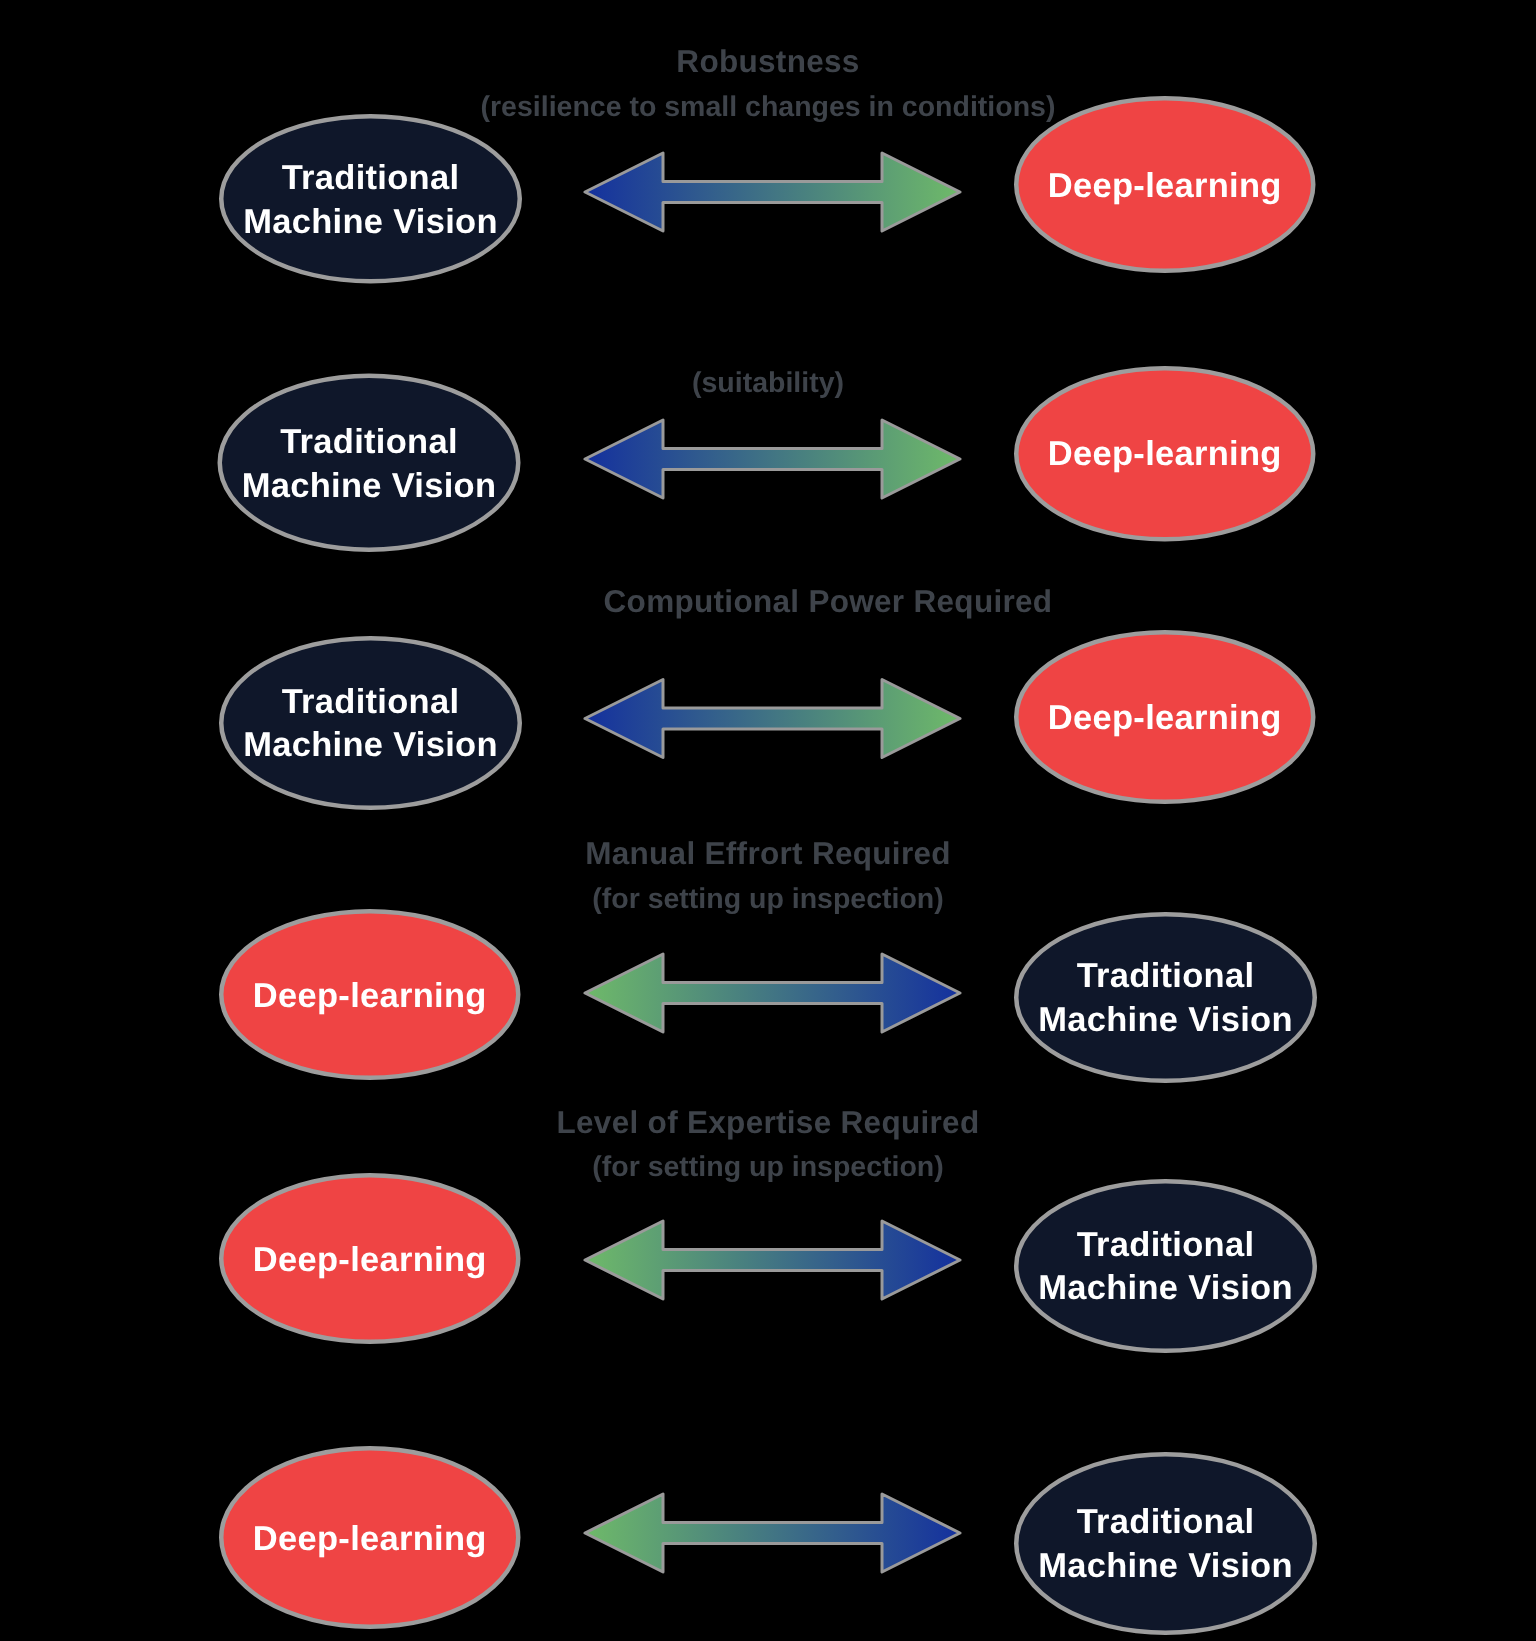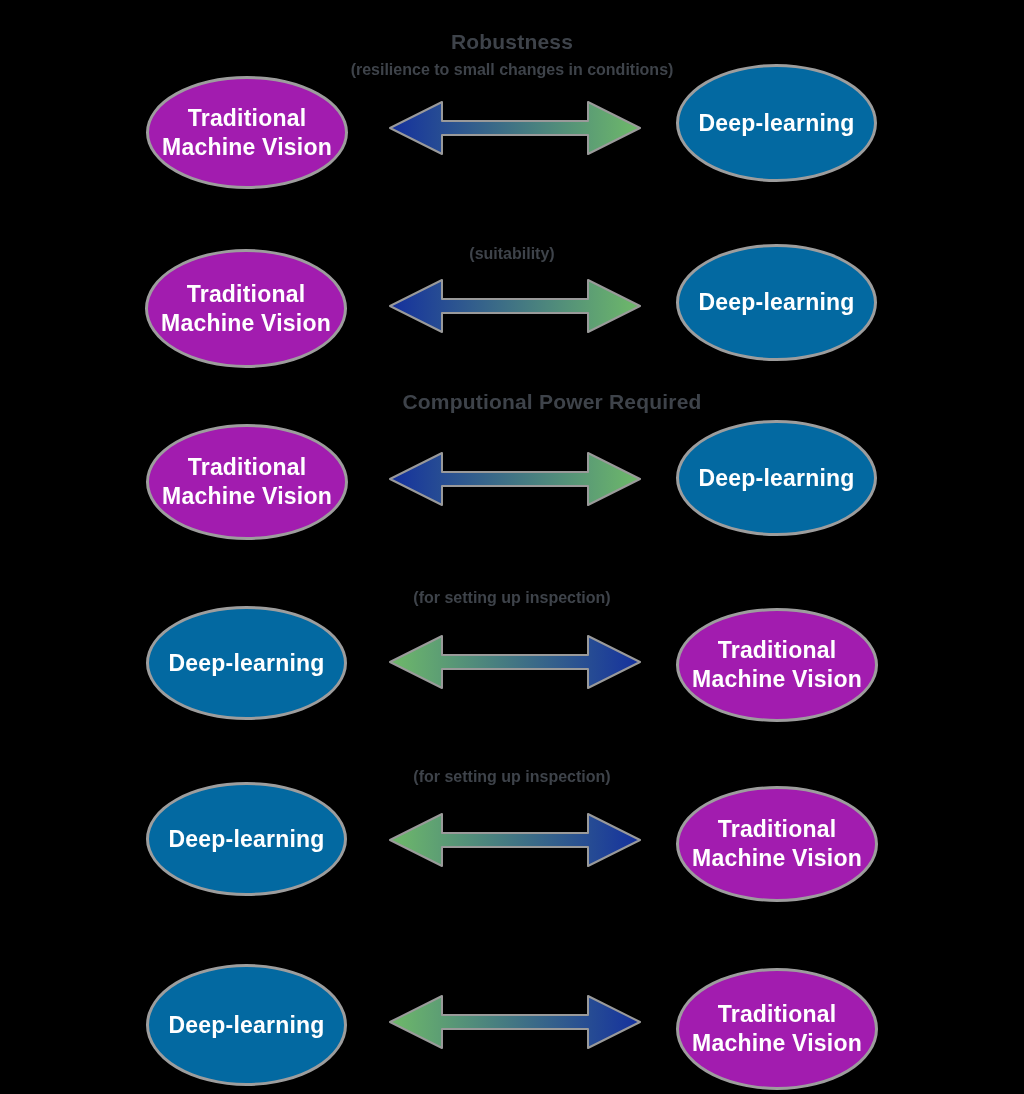--- a/index.html
+++ b/index.html
@@ -20,38 +20,38 @@
     color: #3e434a;
     font-weight: bold;
     font-size: 21px;
     letter-spacing: 0.2px;
   }
   .row-subtitle {
     position: absolute; left: 0; width: 1024px;
     text-align: center;
     color: #3e434a;
     font-weight: bold;
-    font-size: 16px;
+    font-size: 19px;
   }
   .ellipse {
     position: absolute;
     border-radius: 50%;
     border: 3px solid #9d9d9d;
     box-sizing: border-box;
     display: flex; align-items: center; justify-content: center;
     text-align: center;
     color: #ffffff;
     font-weight: bold;
     font-size: 23px;
     line-height: 1.25;
     white-space: pre-line;
     letter-spacing: 0.2px;
   }
-  .ellipse-blue  { background: #a21caf; }
-  .ellipse-green { background: #0369a1; }
+  .ellipse-blue  { background: #0f172a; }
+  .ellipse-green { background: #ef4444; }
   .arrow { position: absolute; width: 254px; height: 58px; }
 </style>
 </head>
 <body>
 
 <div class="canvas">
 
   <div class="row-title" style="top:30px;">Robustness</div>
   <div class="row-subtitle" style="top:61px;">(resilience to small changes in conditions)</div>
   <div class="ellipse ellipse-blue" style="left:146px; top:76px; width:202px; height:113px;">
@@ -100,38 +100,40 @@
         <stop offset="0" stop-color="#14309e"></stop>
           <stop offset="1" stop-color="#6fba69"></stop>
       </linearGradient>
     </defs>
     <path d="M2,29 L54,3 L54,22 L200,22 L200,3 L252,29 L200,55 L200,36 L54,36 L54,55 Z" fill="url(#g3)" stroke="#9a9a9a" stroke-width="2" stroke-linejoin="round"></path>
   </svg>
   <div class="ellipse ellipse-green" style="left:676px; top:420px; width:201px; height:116px;">
     <span>Deep-learning</span>
   </div>
 
+  <div class="row-title" style="top:558px;">Manual Effrort Required</div>
   <div class="row-subtitle" style="top:589px;">(for setting up inspection)</div>
   <div class="ellipse ellipse-green" style="left:146px; top:606px; width:201px; height:114px;">
     <span>Deep-learning</span>
   </div>
   <svg class="arrow" style="left:388px; top:633px;" viewBox="0 0 254 58">
     <defs>
       <linearGradient id="g4" x1="0" y1="0" x2="1" y2="0">
         <stop offset="0" stop-color="#6fba69"></stop>
           <stop offset="1" stop-color="#14309e"></stop>
       </linearGradient>
     </defs>
     <path d="M2,29 L54,3 L54,22 L200,22 L200,3 L252,29 L200,55 L200,36 L54,36 L54,55 Z" fill="url(#g4)" stroke="#9a9a9a" stroke-width="2" stroke-linejoin="round"></path>
   </svg>
   <div class="ellipse ellipse-blue" style="left:676px; top:608px; width:202px; height:114px;">
     <span>Traditional
 Machine Vision</span>
   </div>
 
+  <div class="row-title" style="top:737px;">Level of Expertise Required</div>
   <div class="row-subtitle" style="top:768px;">(for setting up inspection)</div>
   <div class="ellipse ellipse-green" style="left:146px; top:782px; width:201px; height:114px;">
     <span>Deep-learning</span>
   </div>
   <svg class="arrow" style="left:388px; top:811px;" viewBox="0 0 254 58">
     <defs>
       <linearGradient id="g5" x1="0" y1="0" x2="1" y2="0">
         <stop offset="0" stop-color="#6fba69"></stop>
           <stop offset="1" stop-color="#14309e"></stop>
       </linearGradient>

